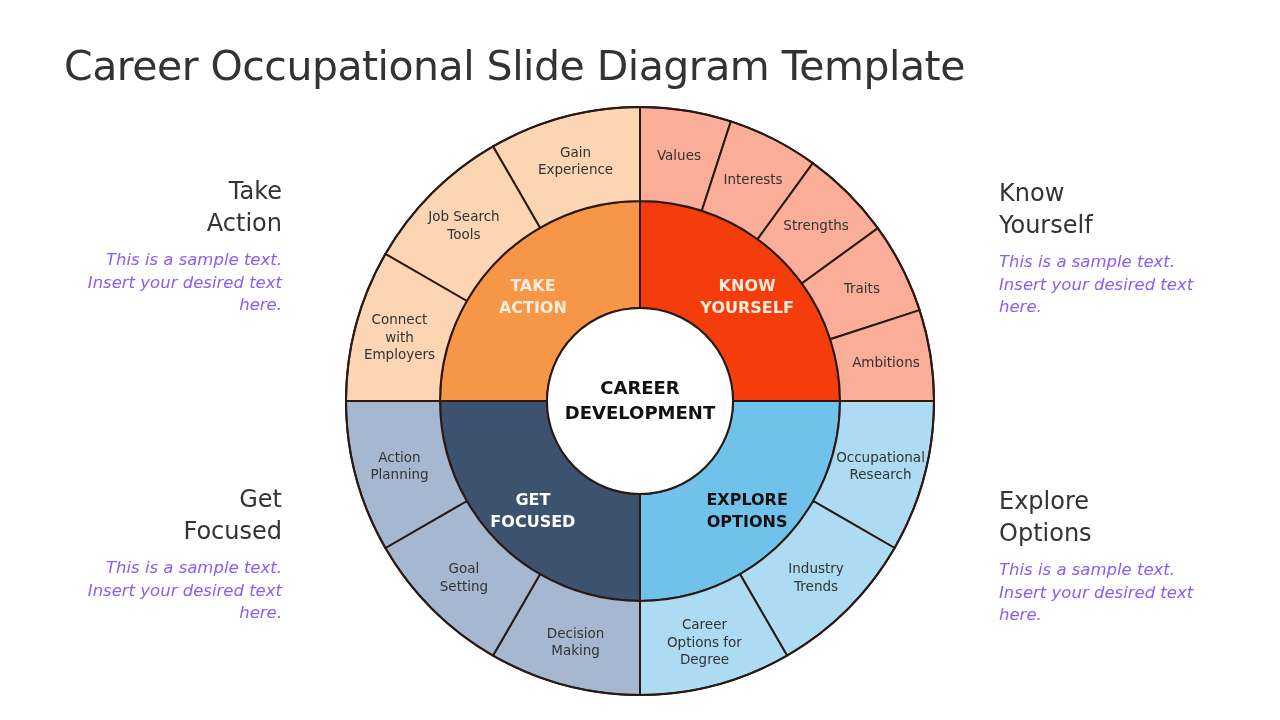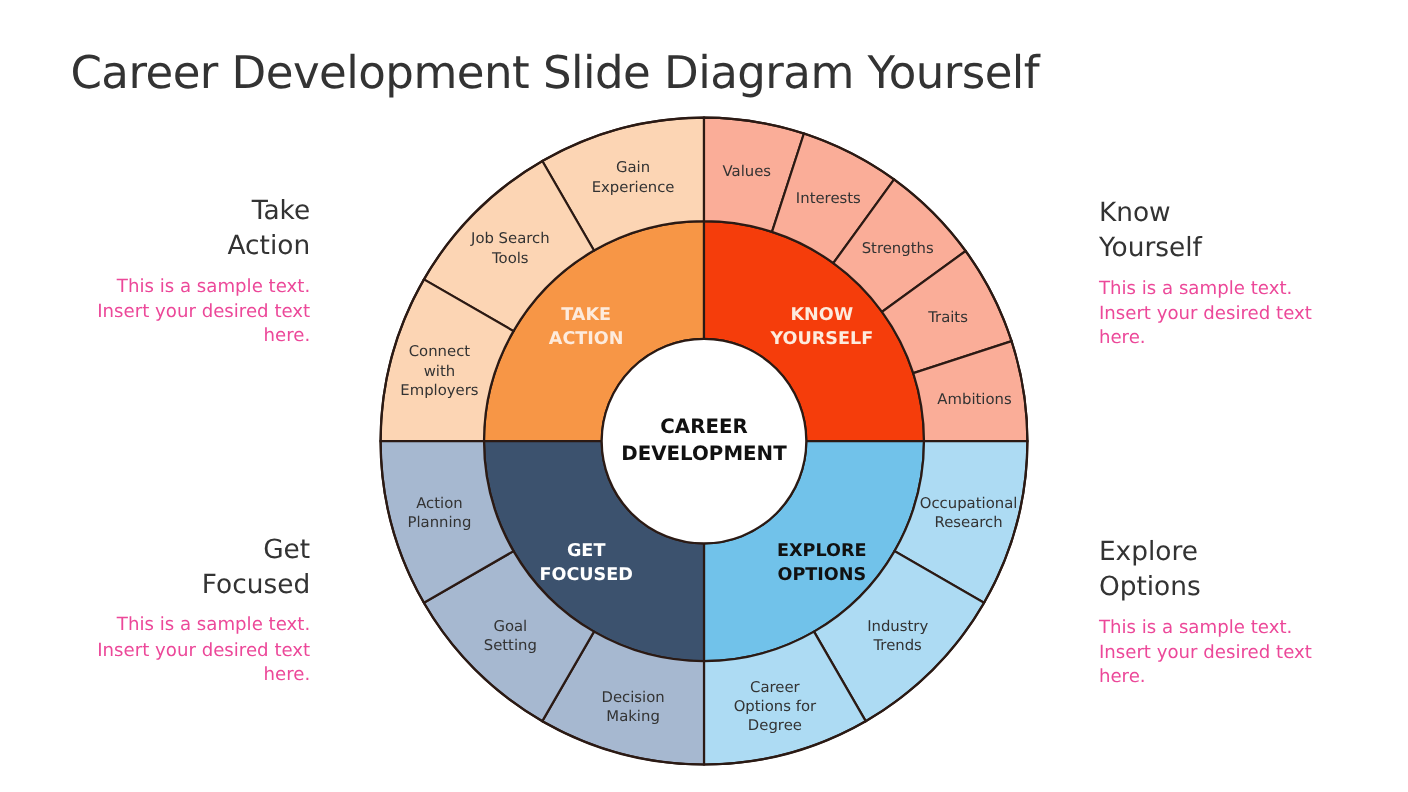--- a/index.html
+++ b/index.html
@@ -2,30 +2,30 @@
 <html><head>
 <meta charset="utf-8">
 <style>
   html, body { margin:0; padding:0; background:#ffffff; }
   body { width:1280px; height:720px; position:relative; overflow:hidden; font-family:"DejaVu Sans", sans-serif; color:#333; }
   .title { position:absolute; left:64px; top:42px; font-size:41px; color:#333333; letter-spacing:-0.5px; }
   .side { position:absolute; width:230px; }
   .side.left { text-align:right; }
   .side.right { text-align:left; }
   .side .h { font-size:24px; line-height:32px; color:#333; white-space:pre-line; }
-  .side .p { font-size:16.5px; line-height:22.5px; color:#ec4899; margin-top:10px; white-space:pre-line; }
+  .side .p { font-size:16.5px; line-height:22.5px; color:#8b5cf6; margin-top:10px; white-space:pre-line;font-style:italic; }
   svg { position:absolute; left:0; top:0; }
   .seg-label { font-family:"DejaVu Sans", sans-serif; font-size:13.5px; fill:#333; }
   .mid-label { font-family:"DejaVu Sans", sans-serif; font-size:16px; font-weight:bold; }
   .center-label { font-family:"DejaVu Sans", sans-serif; font-size:18px; font-weight:bold; fill:#111; }
 </style>
 </head>
 <body>
 
-<div class="title">Career Development Slide Diagram Yourself</div>
+<div class="title">Career Occupational Slide Diagram Template</div>
 
 <div class="side left" style="left:52px; top:175px;">
   <div class="h">Take
 Action</div>
   <div class="p">This is a sample text.
 Insert your desired text
 here.</div>
 </div>
 <div class="side right" style="left:999px; top:177px;">
   <div class="h">Know

